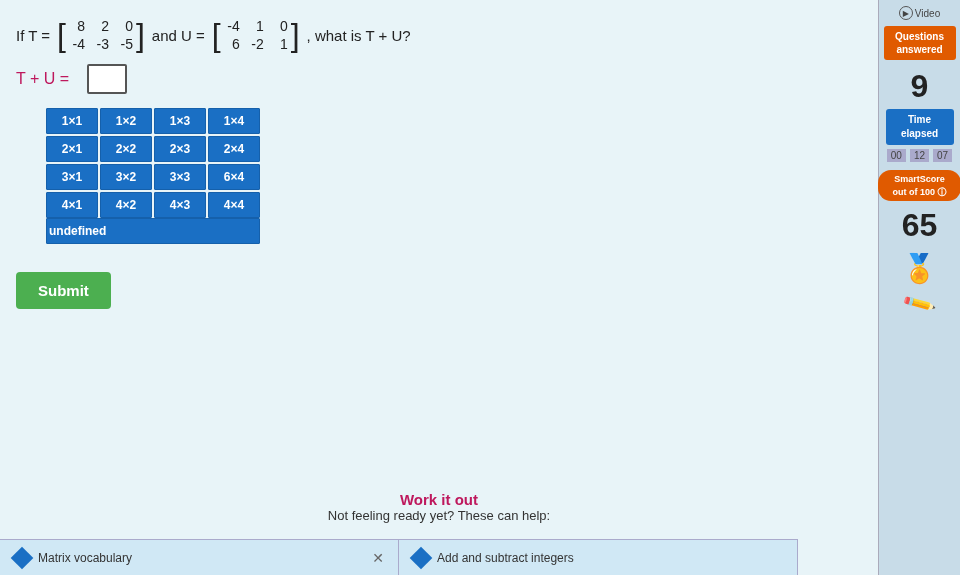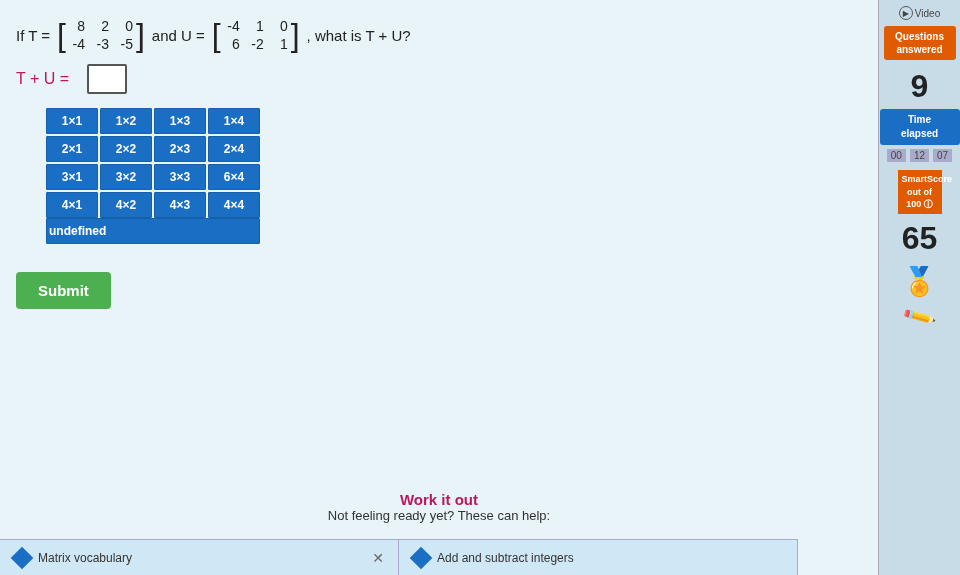--- a/index.html
+++ b/index.html
@@ -253,21 +253,21 @@
     }
 
     .timer-box {
       background: #1a6fc4;
       color: #fff;
       font-size: 10px;
       font-weight: bold;
       text-align: center;
       padding: 4px 6px;
       border-radius: 3px;
-      width: 80px;
+      width: 68px;
       line-height: 1.4;
     }
 
     .timer-numbers {
       display: flex;
       justify-content: center;
       gap: 4px;
       margin-top: 4px;
       font-size: 10px;
       color: #444;
@@ -281,22 +281,22 @@
       min-width: 18px;
     }
 
     .smartscore-box {
       background: #e05a00;
       color: #fff;
       font-size: 9px;
       font-weight: bold;
       text-align: center;
       padding: 3px 4px;
-      border-radius: 0;
-      width: 44px;
+      border-radius: 13px;
+      width: 83px;
       margin-top: 8px;
       line-height: 1.4;
     }
 
     .score-number {
       font-size: 32px;
       font-weight: bold;
       color: #222;
       margin: 6px 0;
     }

